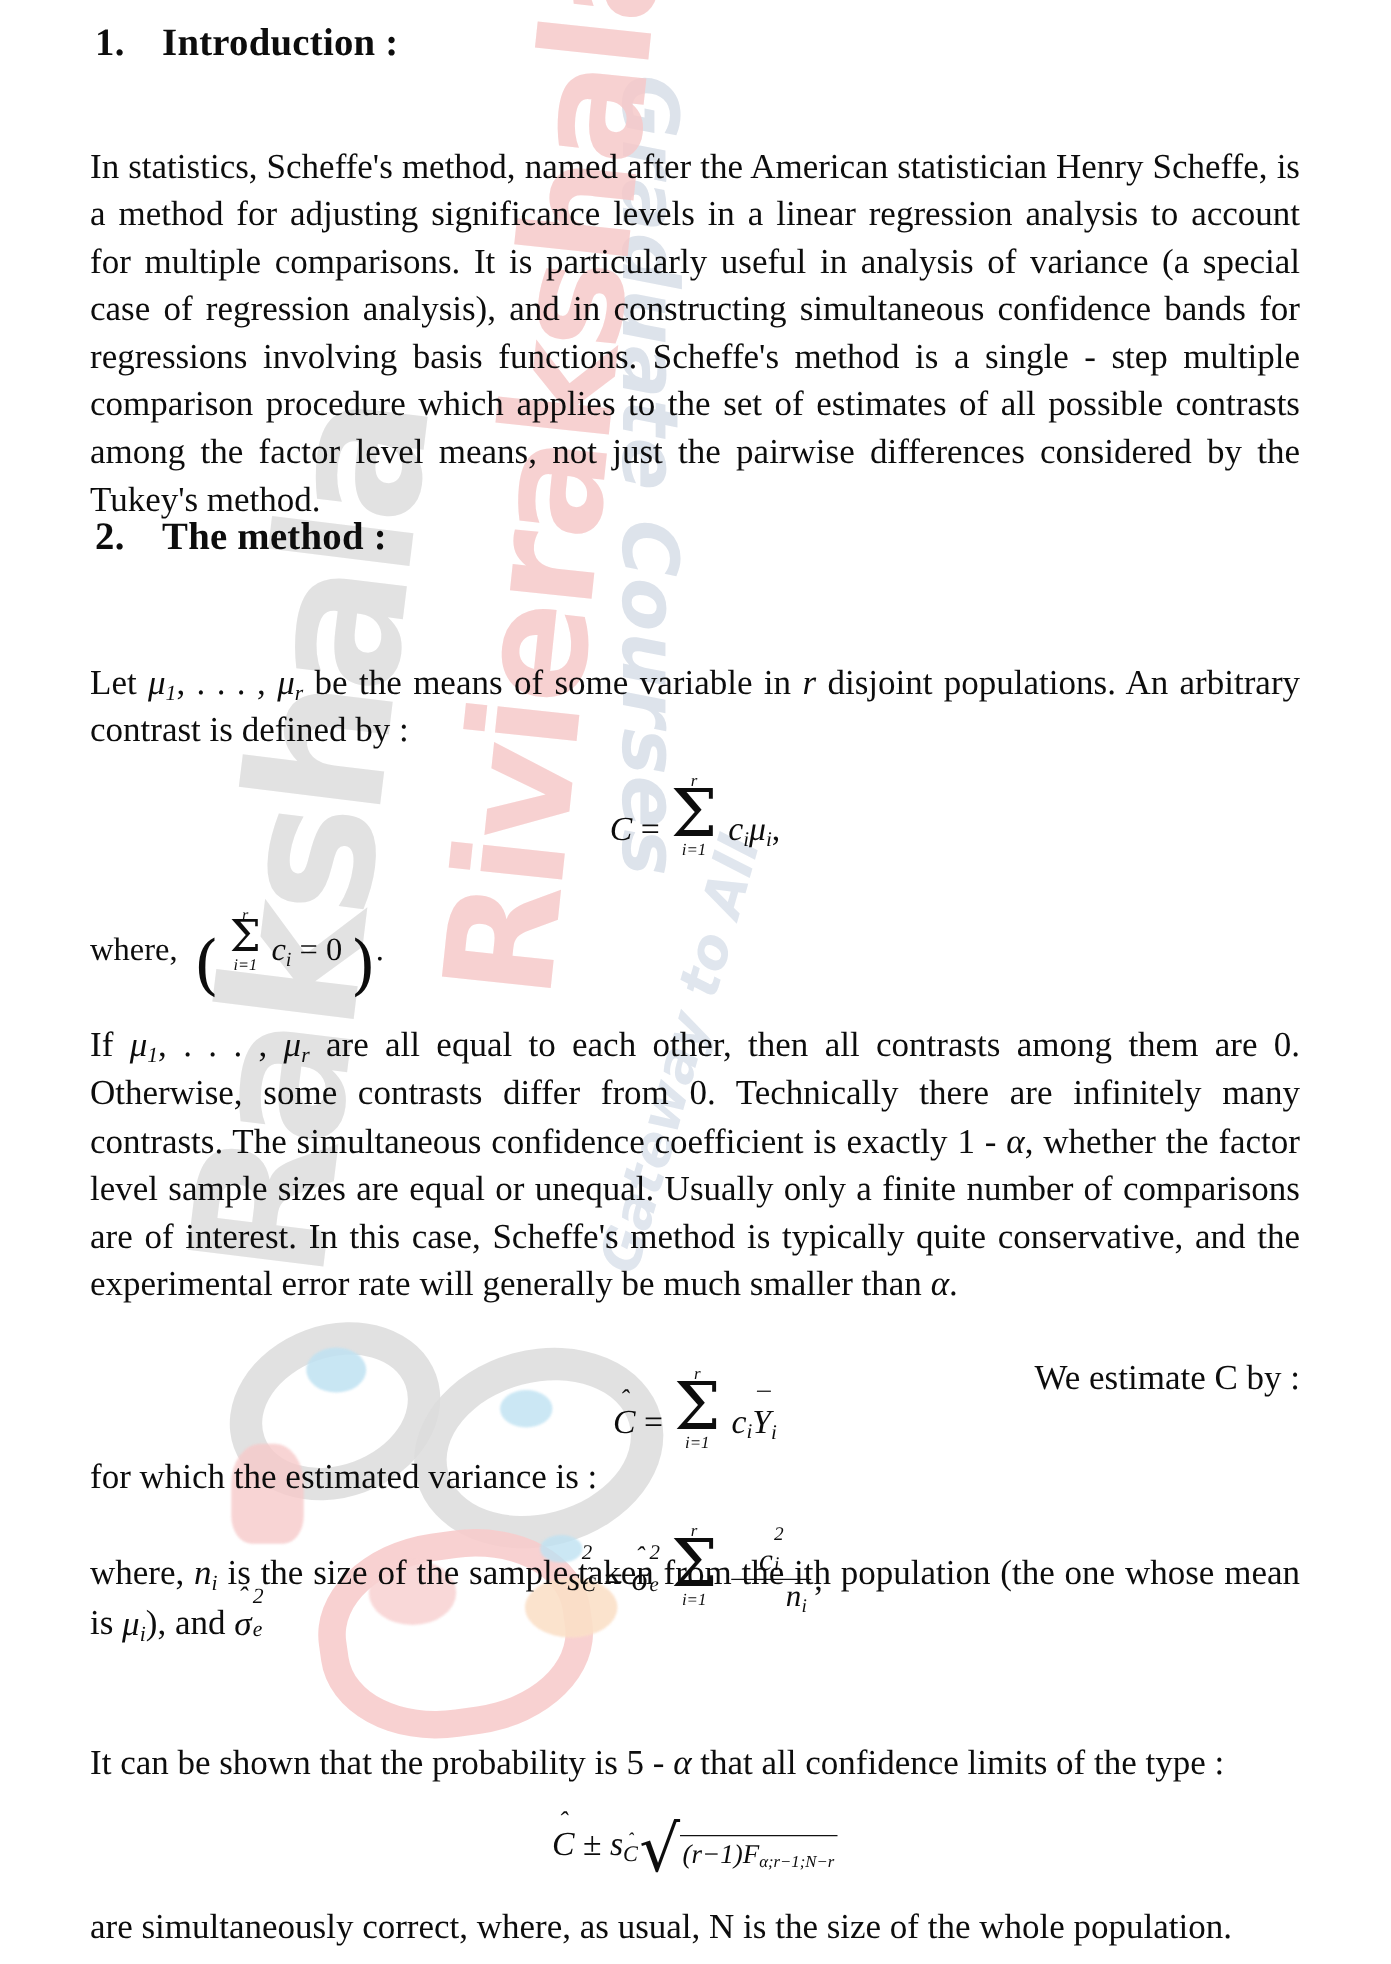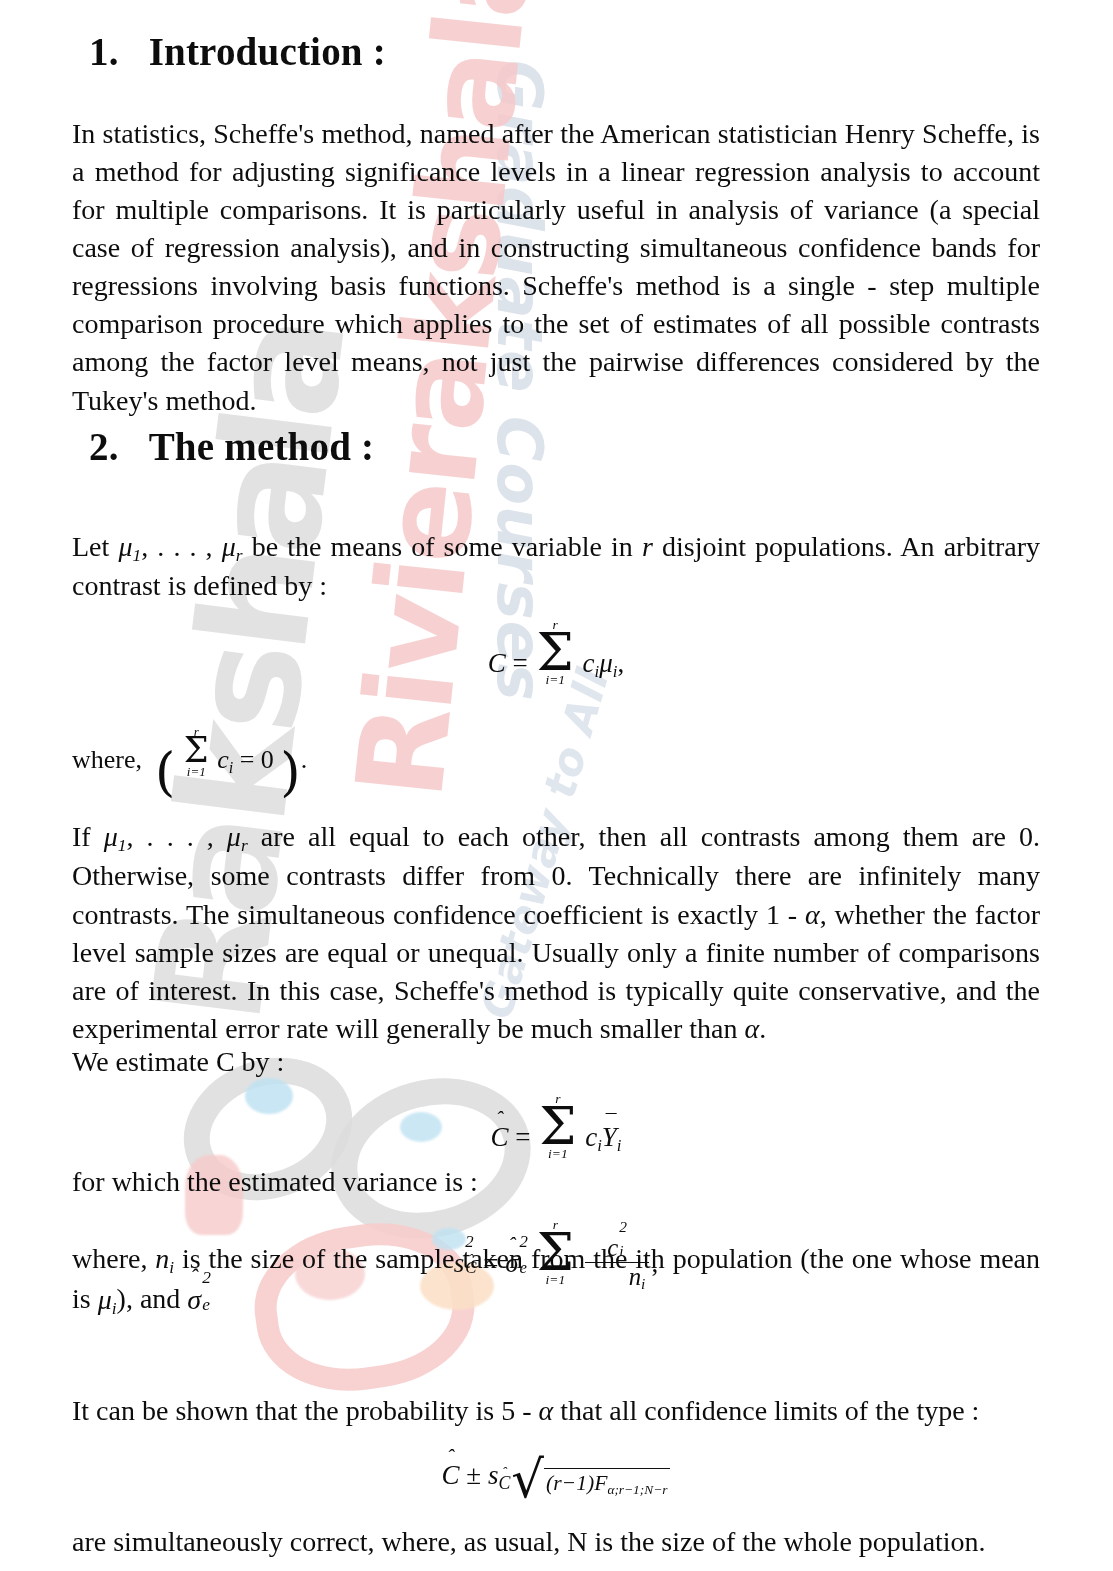--- a/index.html
+++ b/index.html
@@ -96,23 +96,23 @@
     z-index: 2;
     padding: 0;
   }
   .page {
     position: absolute;
     left: 72px;
     top: 0;
     width: 968px;
   }
   h2.section {
-    font-size: 39px;
+    font-size: 31px;
     font-weight: 700;
-    margin: 17px;
+    margin: 4px;
     letter-spacing: .2px;
   }
   h2.section .num { margin-right: 30px; }
 
   p.body {
     font-size: 28px;
     line-height: 1.36;
     margin: 0;
     text-align: justify;
     text-justify: inter-word;
@@ -308,21 +308,21 @@
 
   <p class="body page" style="top:818px;">
     <span>If</span>
     <span class="mi"><span>μ</span><sub class="mi">1</sub></span><span>, . . . ,</span>
     <span class="mi"><span>μ</span><sub class="mi">r</sub></span>
     <span>are all equal to each other, then all contrasts among them are 0. Otherwise, some contrasts differ from 0. Technically there are infinitely many contrasts. The simultaneous confidence coefficient is exactly 1 -</span>
     <span class="mi">α</span><span>, whether the factor level sample sizes are equal or unequal. Usually only a finite number of comparisons are of interest. In this case, Scheffe's method is typically quite conservative, and the experimental error rate will generally be much smaller than</span>
     <span class="mi">α</span><span>.</span>
   </p>
 
-  <p class="body nojust page" style="top:1043px;">We estimate C by :</p>
+  <p class="body nojust page" style="top:1084px;text-align:right;">We estimate C by :</p>
 
   <div class="eq page" style="top:1092px;">
     <span class="hat-wrap mi"><span class="hat">ˆ</span><span>C</span></span>
     <span>=</span>
     <span class="sum">
       <span class="lim-top">r</span>
       <span class="big">Σ</span>
       <span class="lim-bot">i=1</span>
     </span>
     <span class="mi"><span>c</span><sub class="mi">i</sub></span><span class="bar-wrap mi"><span class="bar">¯</span><span>Y</span></span><sub class="mi">i</sub>

